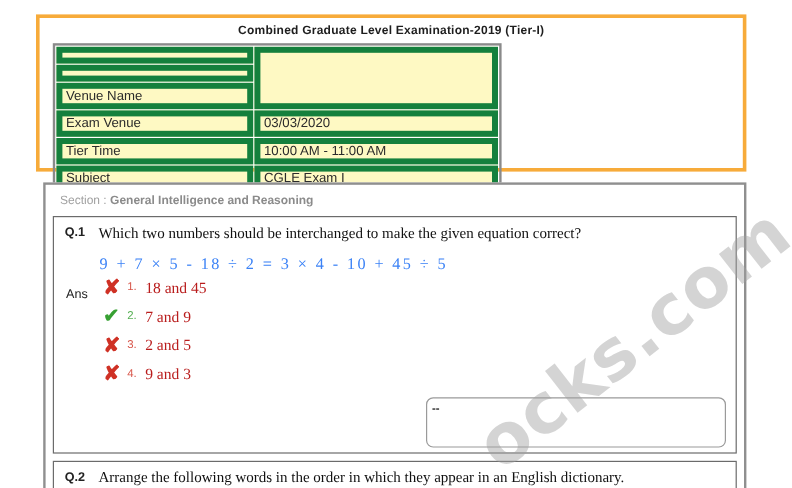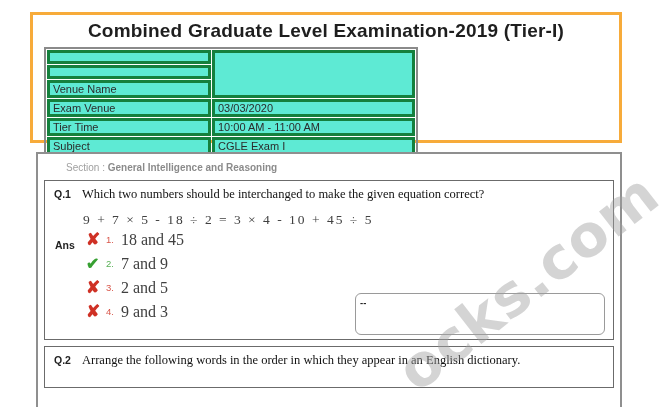--- a/index.html
+++ b/index.html
@@ -15,69 +15,69 @@
   .top-box {
     position: absolute;
     left: 30px; top: 12px;
     width: 592px; height: 131px;
     border: 3px solid #f7ab3a;
     background: #ffffff;
   }
   .exam-title {
     margin-top: 5px;
     text-align: center;
-    font-size: 19px;
+    font-size: 10px;
     font-weight: bold;
     color: #1e1e1e;
     letter-spacing: 0.2px;
   }
   table.cand-table {
     margin: 5px 0 0 11px;
     border-collapse: separate;
     border-spacing: 1px;
     border: 2px solid #8a8a8a;
     width: 373px;
     table-layout: fixed;
   }
   table.cand-table td {
-    border: 3px solid #15803d;
+    border: 5px solid #15803d;
     height: 14px;
     font-size: 11px;
     color: #2b2b2b;
     padding: 0 0 0 3px;
-    background: #5eead4;
+    background: #fef9c3;
     vertical-align: middle;
     overflow: hidden;
     white-space: nowrap;
   }
   table.cand-table col.c1 { width: 164px; }
   table.cand-table col.c2 { width: 203px; }
 
   
   .main-box {
     position: absolute;
     left: 36px; top: 152px;
     width: 586px; height: 270px;
     border: 2px solid #8f8f8f;
     background: #ffffff;
   }
   .section-bar {
-    padding: 8px 0 0 28px;
+    padding: 8px 0 0 12px;
     font-size: 10px;
   }
   .section-label { color: #a0a0a0; }
   .section-name  { color: #8b8b8b; font-weight: bold; }
 
   .q-box {
     position: relative;
     margin: 7px 6px 0 6px;
     border: 1px solid #6b6b6b;
     background: #ffffff;
   }
-  .q1-box { height: 160px; }
+  .q1-box { height: 198px; }
   .q2-box { height: 42px; margin-top: 6px; }
 
   .q-num {
     position: absolute;
     left: 9px; top: 7px;
     font-size: 10.5px;
     font-weight: bold;
     color: #222222;
   }
   .q-text {
@@ -85,28 +85,28 @@
     left: 37px; top: 6px;
     font-family: Liberation Serif, serif;
     font-size: 12.5px;
     color: #111111;
   }
   .equation {
     position: absolute;
     left: 38px; top: 31px;
     font-family: "Liberation Serif", serif;
     font-size: 13.5px;
-    color: #404040;
+    color: #3b82f6;
     letter-spacing: 2px;
   }
   .ans-label {
     position: absolute;
     left: 10px; top: 58px;
     font-size: 10.5px;
-    font-weight: bold;
+    font-weight: normal;
     color: #222222;
   }
   .options {
     position: absolute;
     left: 41px; top: 50px;
   }
   .opt {
     display: flex;
     align-items: center;
     height: 17px;
@@ -122,22 +122,22 @@
   .opt-icon.wrong   { color: #cf3125; }
   .opt-icon.correct { color: #37a032; font-size: 16px; }
   .opt-num {
     font-size: 9.5px;
     margin-right: 7px;
   }
   .opt-num.wrong   { color: #d8564a; }
   .opt-num.correct { color: #57b054; }
   .opt-text {
     font-family: "Liberation Serif", serif;
-    font-size: 16px;
-    color: #404040;
+    font-size: 13px;
+    color: #b91c1c;
   }
 
   .qid-box {
     position: absolute;
     right: 8px; bottom: 4px;
     width: 250px; height: 42px;
     border: 1px solid #9a9a9a;
     border-radius: 6px;
     padding-top: 3px;
     background: transparent;

